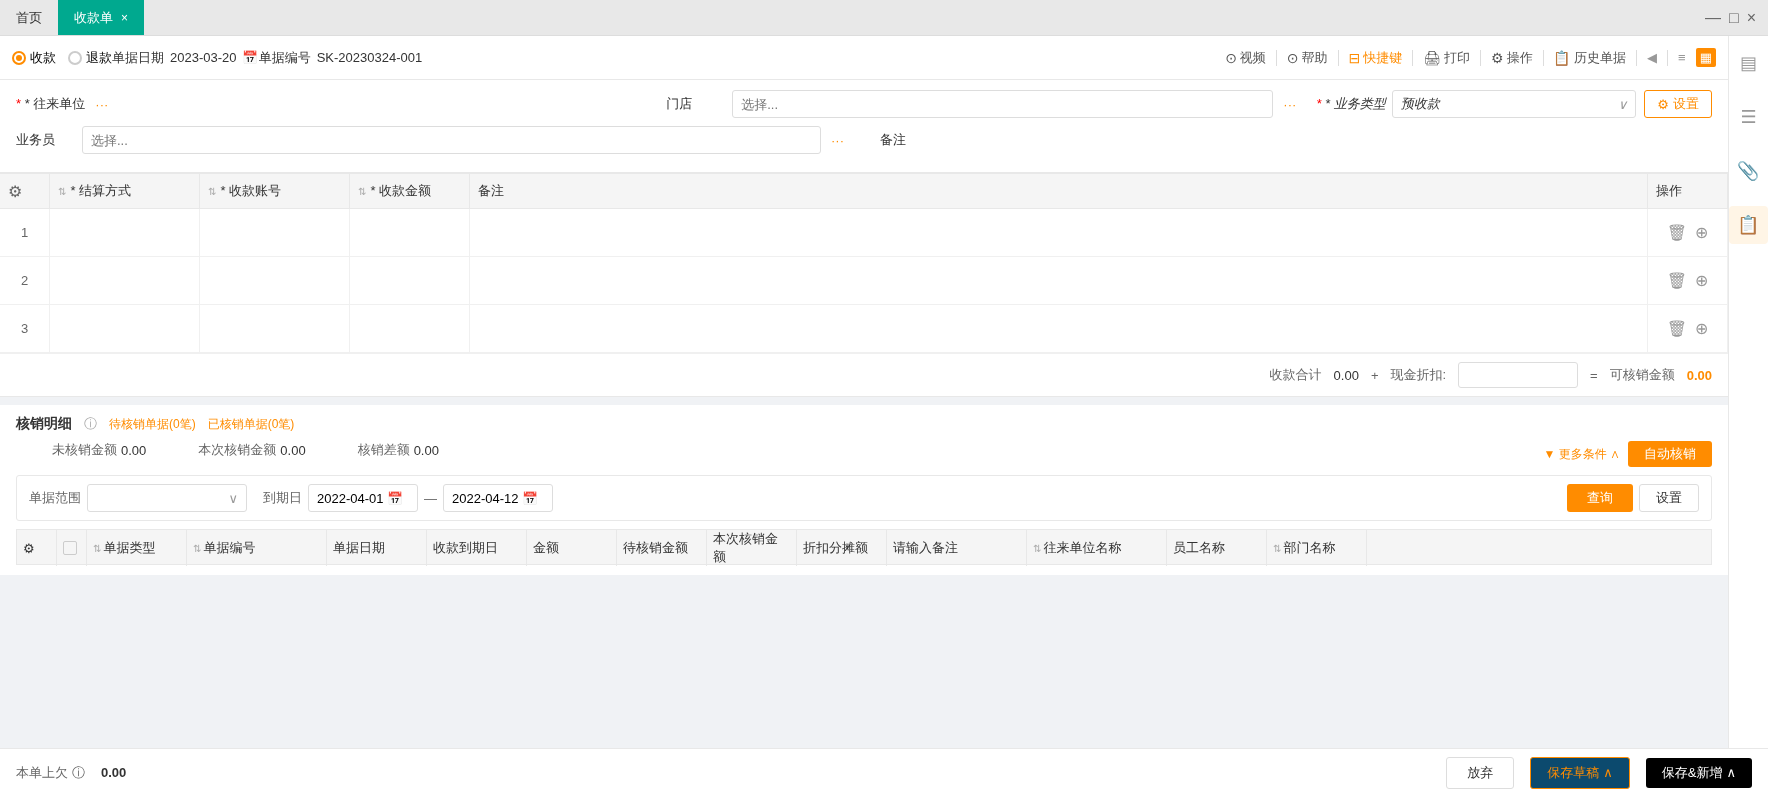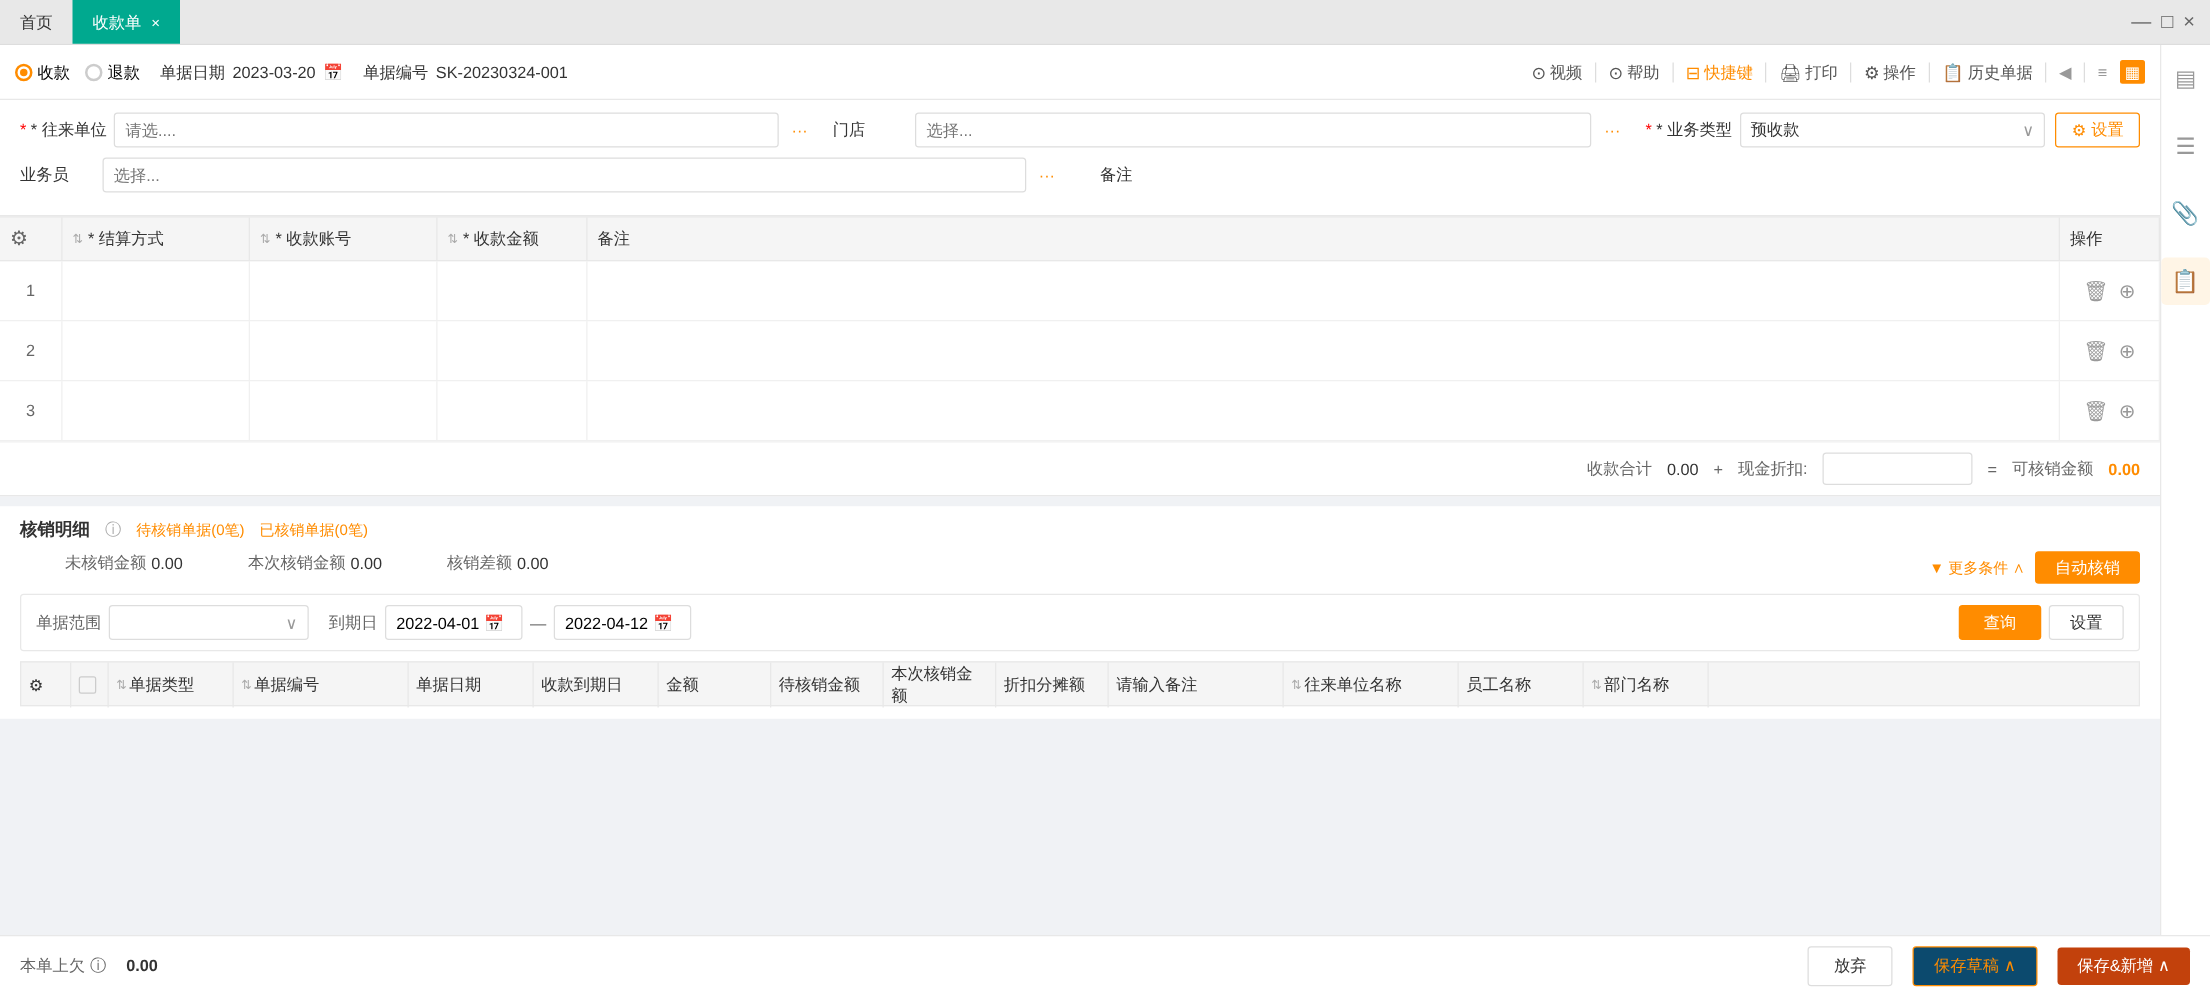--- a/index.html
+++ b/index.html
@@ -22,21 +22,21 @@
     }
     .tab-close { font-size: 12px; cursor: pointer; }
     .tab-bar-right {
       margin-left: auto; display: flex; align-items: center; gap: 8px; padding-right: 12px;
     }
     .tab-bar-right span { cursor: pointer; font-size: 16px; color: #666; }
 
     
     .toolbar {
       display: flex; align-items: center; padding: 6px 12px;
-      background: #fff; border-bottom: 1px solid #e8e8e8; gap: 16px; height: 44px;
+      background: #fff; border-bottom: 1px solid #e8e8e8; height: 44px;
     }
     .radio-group { display: flex; gap: 12px; align-items: center; }
     .radio-item { display: flex; align-items: center; gap: 4px; cursor: pointer; }
     .radio-dot { width: 14px; height: 14px; border-radius: 50%; border: 2px solid #ccc; display: flex; align-items: center; justify-content: center; }
     .radio-dot.active { border-color: #ff8c00; }
     .radio-dot.active::after { content: ''; width: 6px; height: 6px; border-radius: 50%; background: #ff8c00; display: block; }
     .toolbar-field { display: flex; align-items: center; gap: 6px; }
     .toolbar-label { color: #333; white-space: nowrap; }
     .toolbar-value { color: #333; font-weight: 500; }
     .toolbar-icon { color: #ff8c00; cursor: pointer; }
@@ -175,21 +175,21 @@
     .bottom-value { color: #333; font-weight: 600; }
     .btn-abandon {
       margin-left: auto; padding: 6px 20px; border: 1px solid #ddd;
       color: #333; border-radius: 3px; cursor: pointer; background: #fff;
     }
     .btn-save-draft {
       padding: 6px 16px; border: 1px solid #ff8c00; color: #ff8c00;
       border-radius: 3px; cursor: pointer; background: #0c4a6e; display: flex; align-items: center; gap: 4px;
     }
     .btn-save-new {
-      padding: 6px 16px; background: #c2410c; color: #fff;
+      padding: 6px 16px; background: #000000; color: #fff;
       border: none; border-radius: 3px; cursor: pointer; display: flex; align-items: center; gap: 4px;
     }
 
     
     .right-sidebar {
       position: fixed; right: 0; top: 36px; bottom: 0;
       width: 40px; background: #fff; border-left: 1px solid #e8e8e8;
       display: flex; flex-direction: column; align-items: center; padding-top: 8px; gap: 16px;
     }
     .sidebar-icon { color: #999; cursor: pointer; font-size: 18px; padding: 8px; }
@@ -275,31 +275,30 @@
       <div class="divider-v"></div>
       <span style="cursor:pointer;color:#999;">≡</span>
       <span style="cursor:pointer;background:#ff8c00;color:#fff;padding:2px 4px;border-radius:2px;">▦</span>
     </div>
   </div>
 
   <div class="form-area">
     <div class="form-row">
       <div class="form-field">
         <span class="field-label field-required">* 往来单位</span>
-        <input class="field-input" type="text" placeholder="请选...." style="">
         <span class="field-more">···</span>
       </div>
       <div style="flex:0 0 16px;"></div>
       <div class="form-field">
         <span class="field-label">门店</span>
         <input class="field-input" type="text" placeholder="选择..." style="">
         <span class="field-more">···</span>
       </div>
       <div style="flex:0 0 16px;"></div>
-      <div class="form-field" style="max-width: 320px;">
+      <div class="form-field" style="max-width: 320px; font-style: italic;">
         <span class="field-label field-required">* 业务类型</span>
         <div class="field-select">
           <span>预收款</span>
           <span class="field-select-arrow">∨</span>
         </div>
       </div>
       <div style="flex:0 0 8px;"></div>
       <div class="settings-btn">
         <span>⚙</span>
         <span>设置</span>

